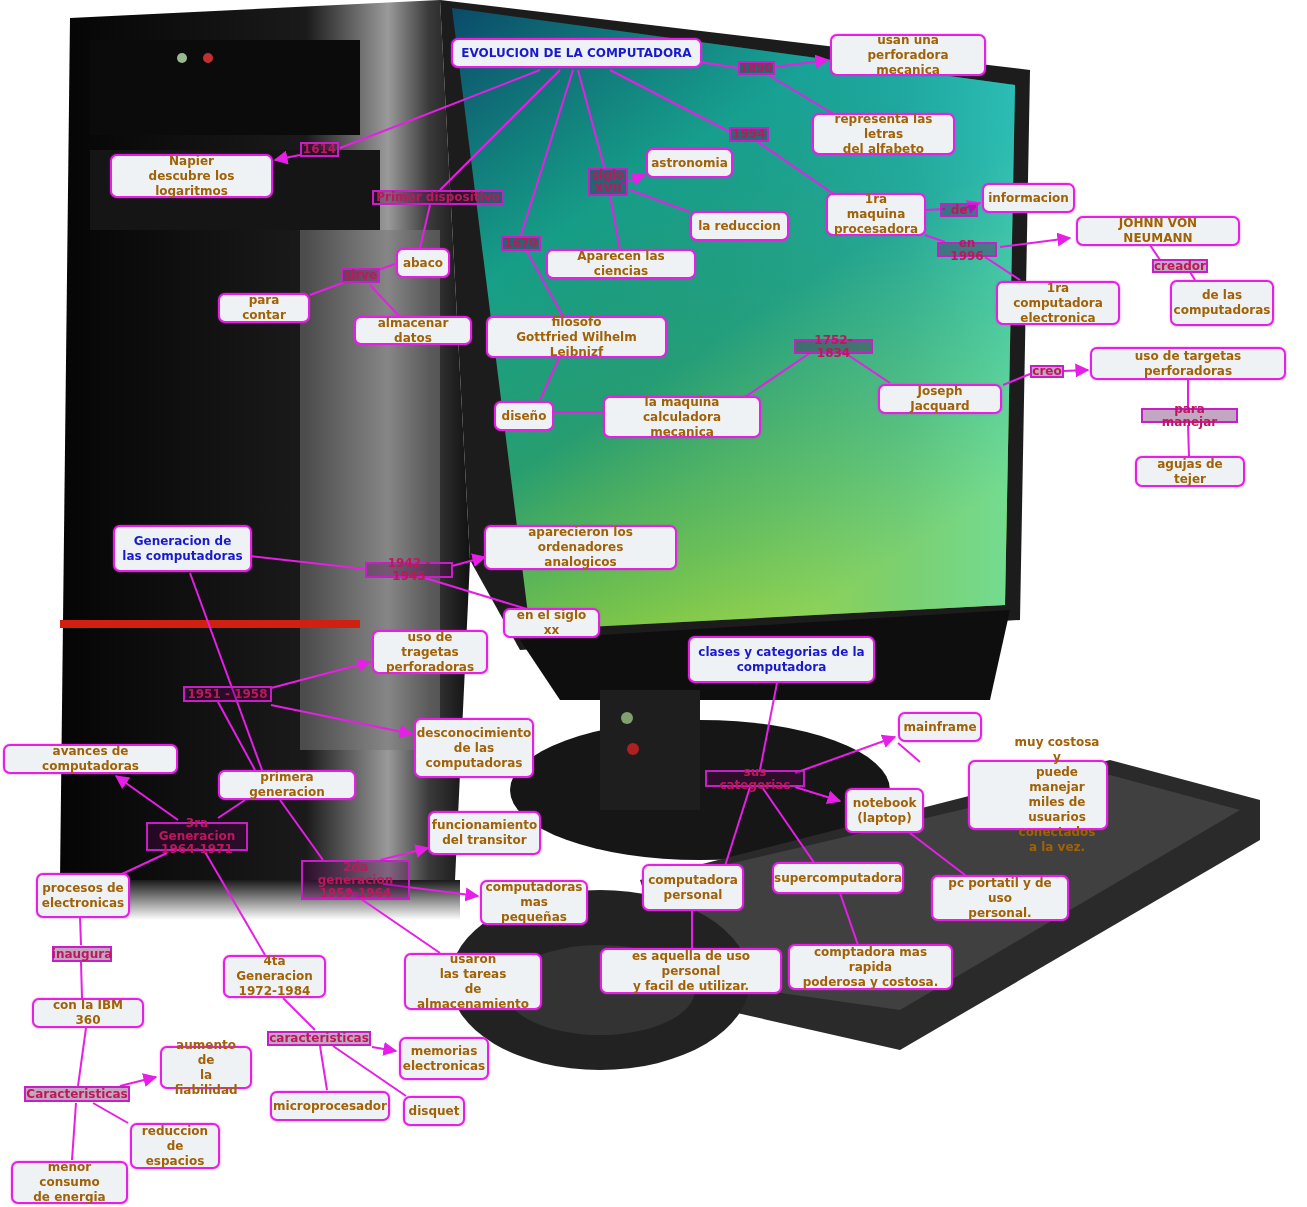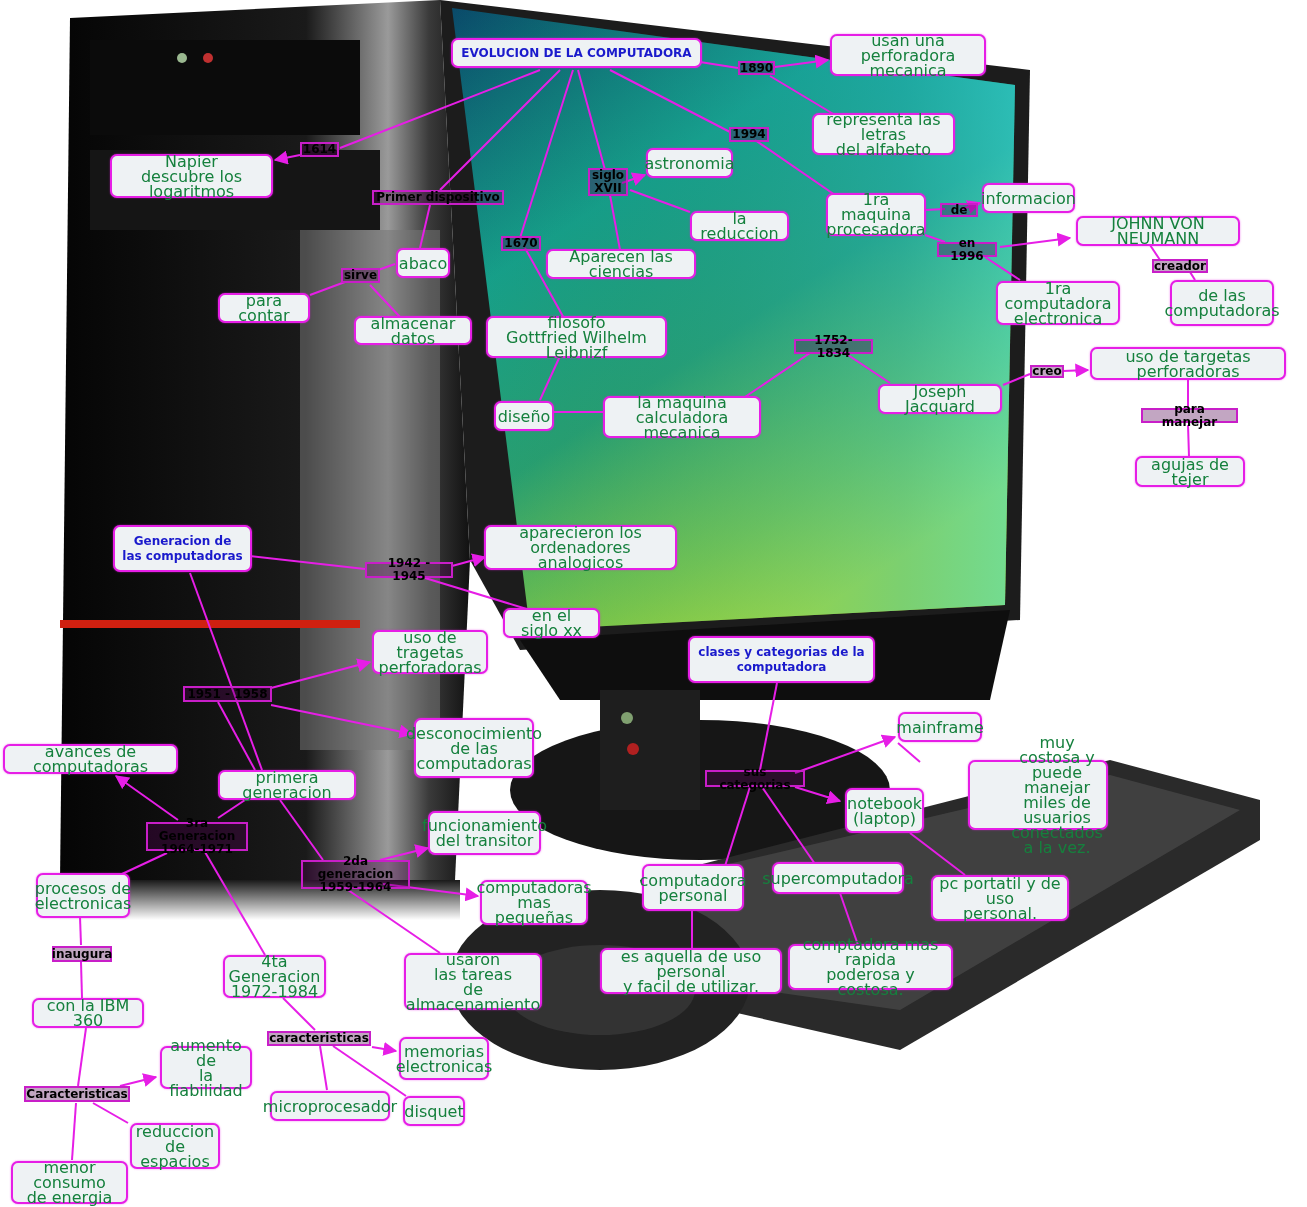--- a/index.html
+++ b/index.html
@@ -2,30 +2,31 @@
 <html><head>
 <meta charset="utf-8">
 <style>
   html, body { margin:0; padding:0; }
   body { width:1307px; height:1207px; position:relative; overflow:hidden; background:#ffffff; font-family:"DejaVu Sans", sans-serif; }
   #bg { position:absolute; left:0; top:0; width:1307px; height:1207px; }
   #edges { position:absolute; left:0; top:0; width:1307px; height:1207px; pointer-events:none; }
   .node {
     position:absolute; box-sizing:border-box;
     background:#eef2f4; border:2px solid #e61ee6; border-radius:7px;
-    color:#15803d; font-size:16px; line-height:15px; text-align:center;
+    color:#a16207; font-size:12px; line-height:15px; text-align:center;
     display:flex; align-items:center; justify-content:center;
     white-space:pre-line; padding:2px 6px;
     box-shadow: 0 0 2px rgba(230,30,230,0.6);
+    font-weight: bold;
   }
   .node.main { color:#1a1acc; font-weight:bold; font-size:12px; }
   .link {
     position:absolute; box-sizing:border-box;
     border:2px solid #c81ec8; background:rgba(80,0,80,0.35);
-    color:#000000; font-weight:bold; font-size:12px; line-height:13px;
+    color:#be185d; font-weight:bold; font-size:12px; line-height:13px;
     white-space:pre-line; text-align:center; padding:0 2px;
     display:flex; align-items:center; justify-content:center;
   }
 </style>
 </head>
 <body>
 
 <svg id="bg" viewBox="0 0 1307 1207" xmlns="http://www.w3.org/2000/svg">
   <defs>
     <linearGradient id="screenGrad" x1="0" y1="0" x2="0.6" y2="1">
@@ -260,18 +261,18 @@
 <div class="link" style="left:937px;top:242px;width:60px;height:15px;">en 1996</div>
 <div class="link" style="left:1152px;top:259px;width:56px;height:14px;">creador</div>
 <div class="link" style="left:341px;top:268px;width:39px;height:15px;">sirve</div>
 <div class="link" style="left:794px;top:339px;width:79px;height:15px;">1752-1834</div>
 <div class="link" style="left:1030px;top:365px;width:34px;height:13px;">creo</div>
 <div class="link" style="left:1141px;top:408px;width:97px;height:15px;">para manejar</div>
 <div class="link" style="left:365px;top:562px;width:88px;height:16px;">1942 - 1945</div>
 <div class="link" style="left:183px;top:686px;width:89px;height:16px;">1951 - 1958</div>
 <div class="link" style="left:146px;top:822px;width:102px;height:29px;">3ra Generacion
 1964-1971</div>
-<div class="link" style="left:301px;top:860px;width:109px;height:29px;">2da generacion
+<div class="link" style="left:301px;top:860px;width:109px;height:40px;">2da generacion
 1959-1964</div>
 <div class="link" style="left:52px;top:946px;width:60px;height:16px;">inaugura</div>
 <div class="link" style="left:24px;top:1086px;width:106px;height:16px;">Caracteristicas</div>
 <div class="link" style="left:267px;top:1031px;width:104px;height:15px;">caracteristicas</div>
 <div class="link" style="left:705px;top:770px;width:100px;height:17px;">sus categorias</div>
 
 </body></html>

